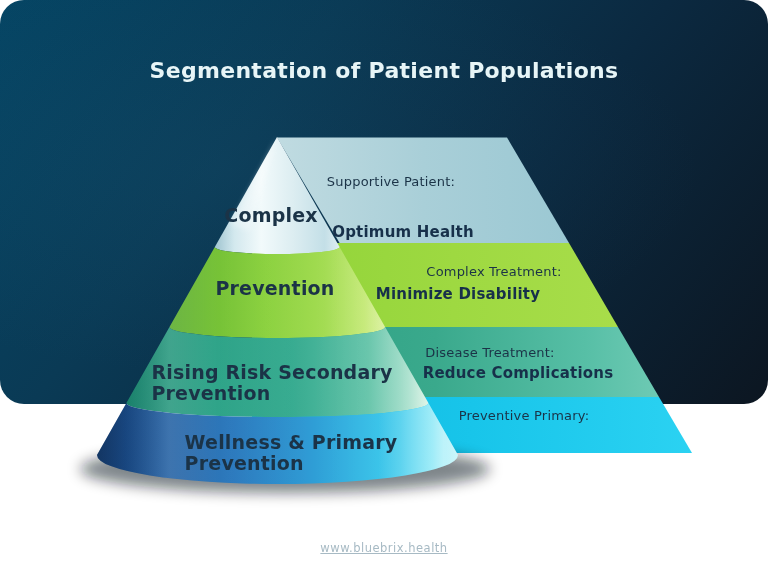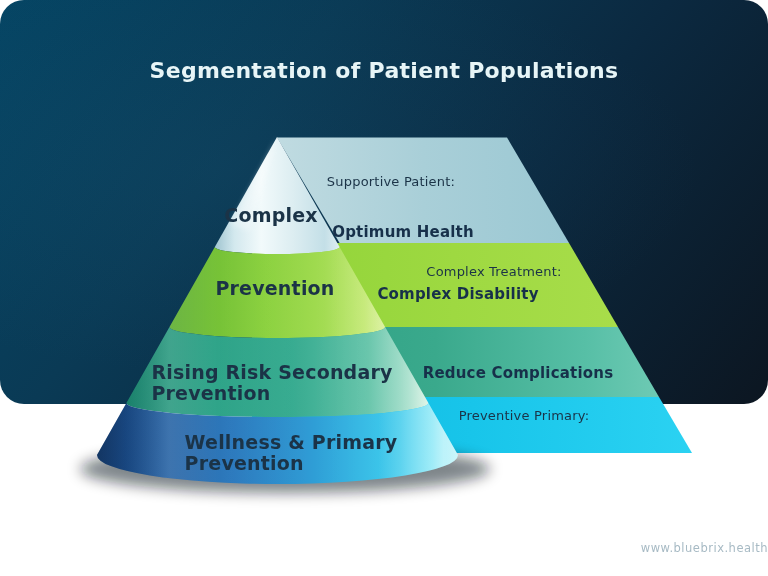--- a/index.html
+++ b/index.html
@@ -41,21 +41,21 @@
     position:absolute;transform:translateX(-50%);
     font-size:15px;font-weight:700;color:#17304a;
     letter-spacing:0.2px;white-space:nowrap;
   }
   .f1a{left:391px;top:174px;}  .f1b{left:403px;top:191px;margin-top:32px;}
   .f2a{left:446px;top:264px;margin-left:48px;}  .f2b{left:458px;top:285px;}
   .f3a{left:490px;top:345px;}  .f3b{left:518px;top:364px;}
   .f4a{left:524px;top:408px;}  .f4b{left:563px;top:426px;}
   .footer{
     position:absolute;left:0;right:0;top:541px;
-    text-align:right;font-size:11.5px;color:#a7bac4;letter-spacing:0.5px;
+    text-align:center;font-size:11.5px;color:#a7bac4;letter-spacing:0.5px;text-decoration:underline;
   }
 </style>
 </head>
 <body>
 
 <div class="stage">
 
   <h1 class="title">Segmentation of Patient Populations</h1>
 
   <svg class="graphic" width="768" height="576" viewBox="0 0 768 576">
@@ -160,20 +160,21 @@
   </div>
   <div class="clabel cl4">
     <span class="cline">Wellness &amp; Primary</span>
     <span class="cline">Prevention</span>
   </div>
 
   <span class="fl1 f1a">Supportive Patient:</span>
   <span class="fl2 f1b">Optimum Health</span>
 
   <span class="fl1 f2a">Complex Treatment:</span>
-  <span class="fl2 f2b">Complex Disability</span>
+  <span class="fl2 f2b">Minimize Disability</span>
 
+  <span class="fl1 f3a">Disease Treatment:</span>
   <span class="fl2 f3b">Reduce Complications</span>
 
   <span class="fl1 f4a">Preventive Primary:</span>
 
   <div class="footer">www.bluebrix.health</div>
 </div>
 
 </body></html>

